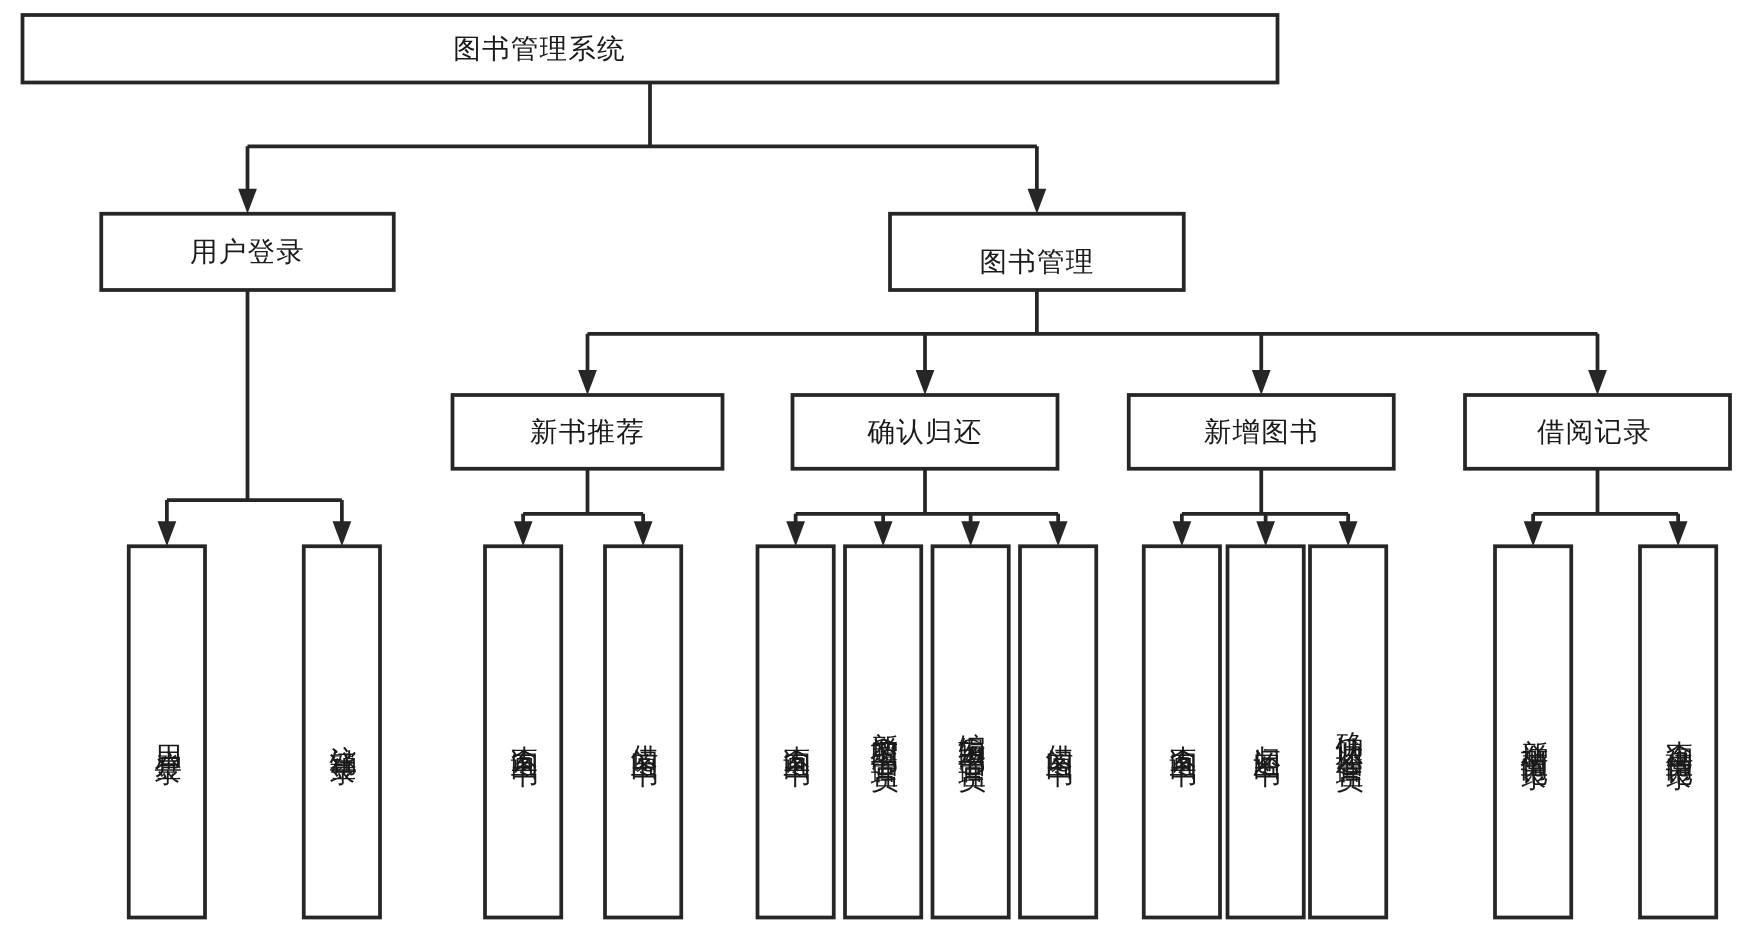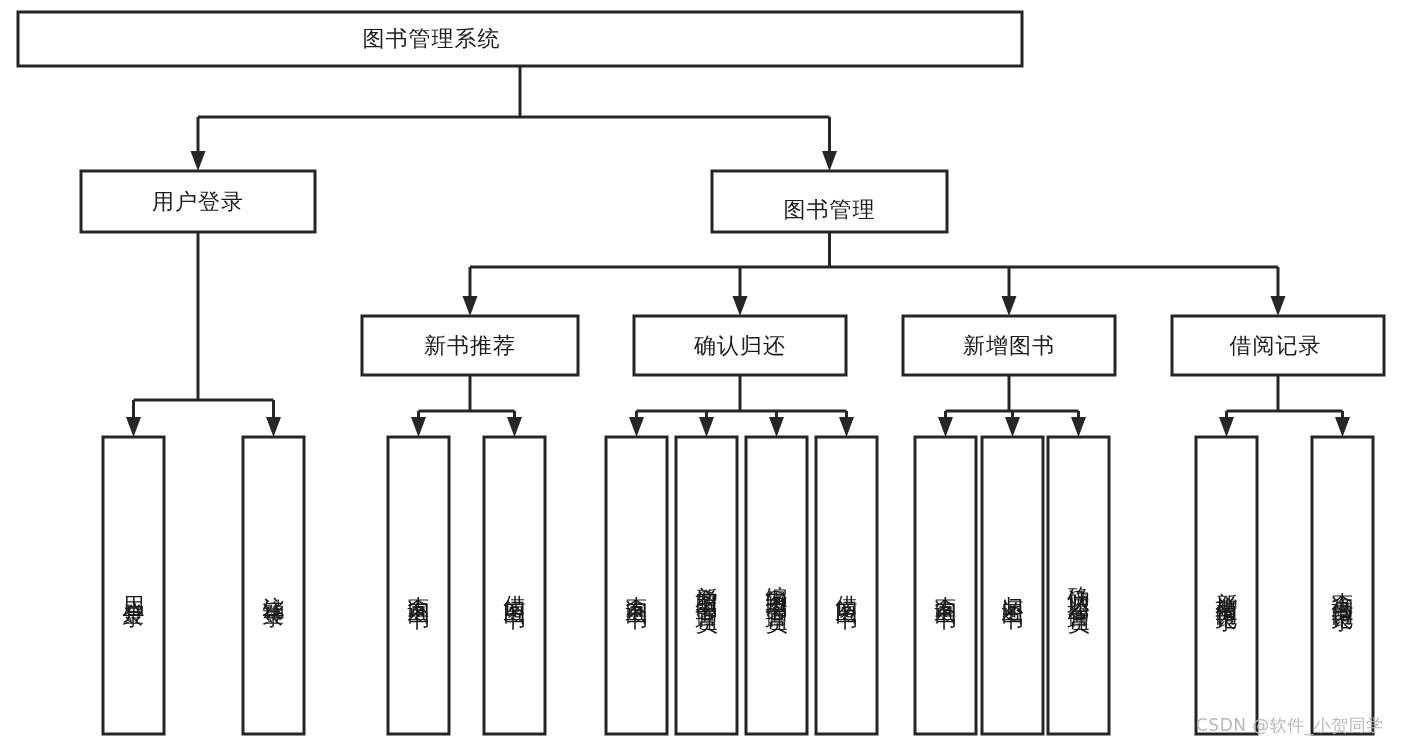--- a/index.html
+++ b/index.html
@@ -181,15 +181,14 @@
       <div class="vlabel" style="left: 676px; top: 437px; width: 61px; height: 297px;">新增图书（管理员）</div>
       <div class="vlabel" style="left: 746px; top: 437px; width: 61px; height: 297px;">编辑图书（管理员）</div>
       <div class="vlabel" style="left: 816px; top: 437px; width: 61px; height: 297px;">借阅图书</div>
       <div class="vlabel" style="left: 915px; top: 437px; width: 61px; height: 297px;">查询图书</div>
       <div class="vlabel" style="left: 982px; top: 437px; width: 61px; height: 297px;">归还图书</div>
       <div class="vlabel" style="left: 1048px; top: 437px; width: 61px; height: 297px;">确认归还（管理员）</div>
       <div class="vlabel" style="left: 1196px; top: 437px; width: 61px; height: 297px;">新增借阅记录</div>
       <div class="vlabel" style="left: 1312px; top: 437px; width: 61px; height: 297px;">查询借阅记录</div>
     </div>
 
-  <div class="watermark" style="left:1196px; top:714px;">CSDN @软件_小贺同学</div>
 
 </div>
 
 </body></html>

